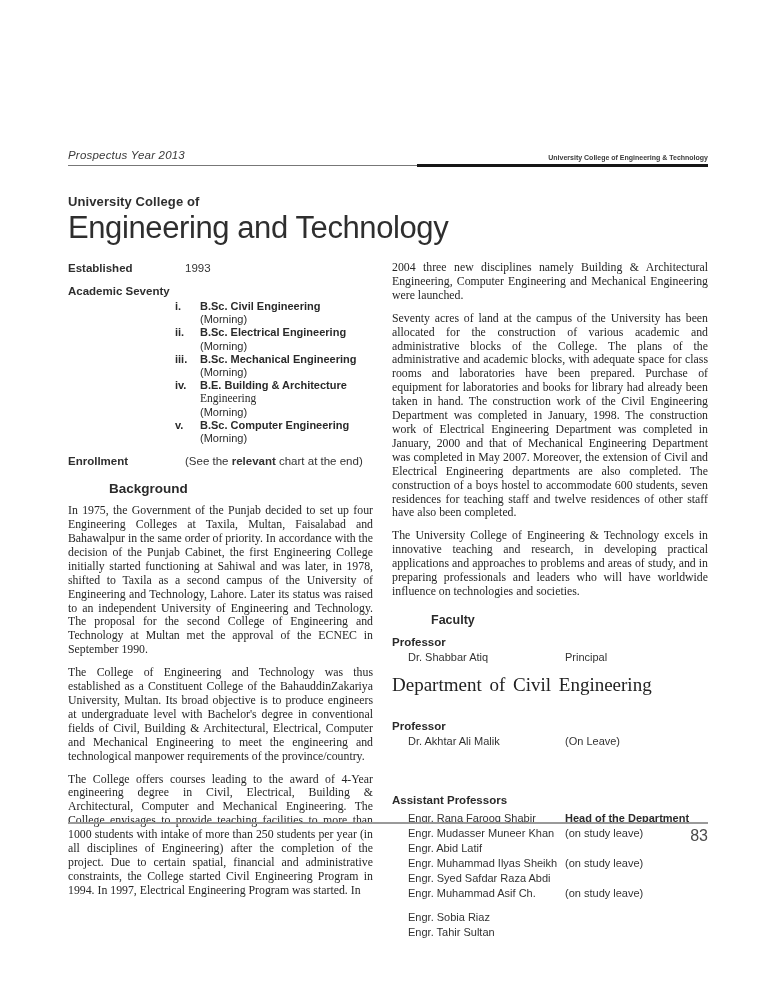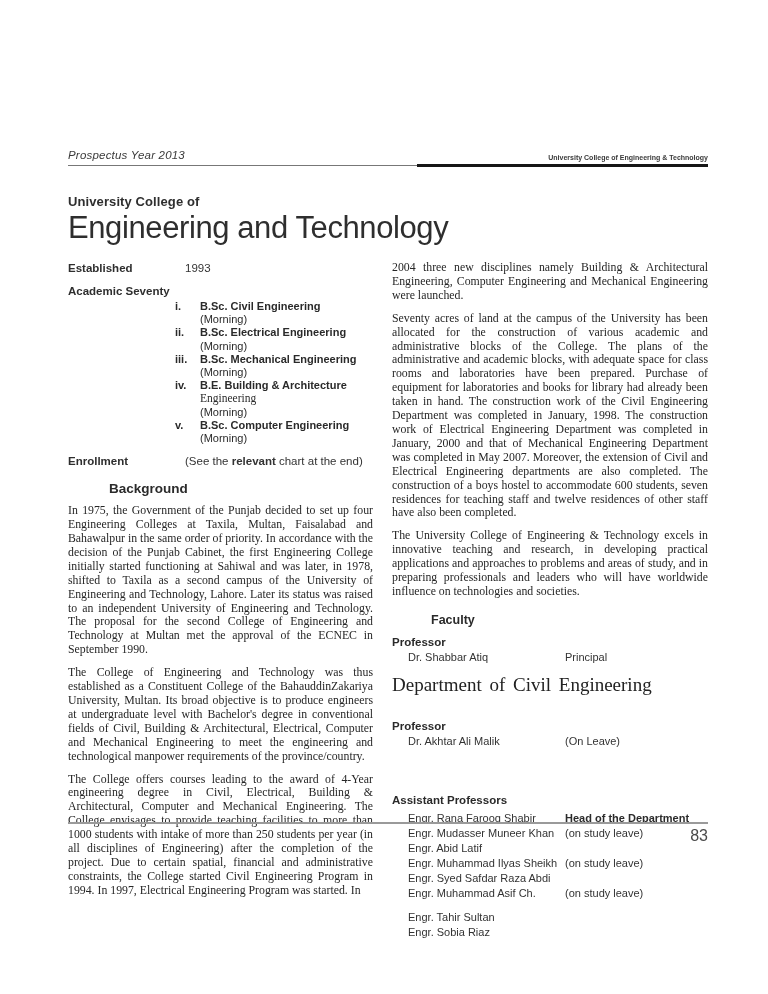--- a/index.html
+++ b/index.html
@@ -211,24 +211,24 @@
             <span class="note-col"></span>
           </div>
           <div class="name-row">
             <span class="name-col">Engr. Muhammad Asif Ch.</span>
             <span class="note-col">(on study leave)</span>
           </div>
         </div>
 
         <div class="group">
           <div class="name-row">
+            <span class="name-col">Engr. Sobia Riaz</span>
+          </div>
+          <div class="name-row">
             <span class="name-col">Engr. Tahir Sultan</span>
-          </div>
-          <div class="name-row">
-            <span class="name-col">Engr. Sobia Riaz</span>
           </div>
         </div>
       </div>
     </div>
   </div>
 
   <div class="footer-rule"></div>
   <div class="page-num">83</div>
 </div>
 

